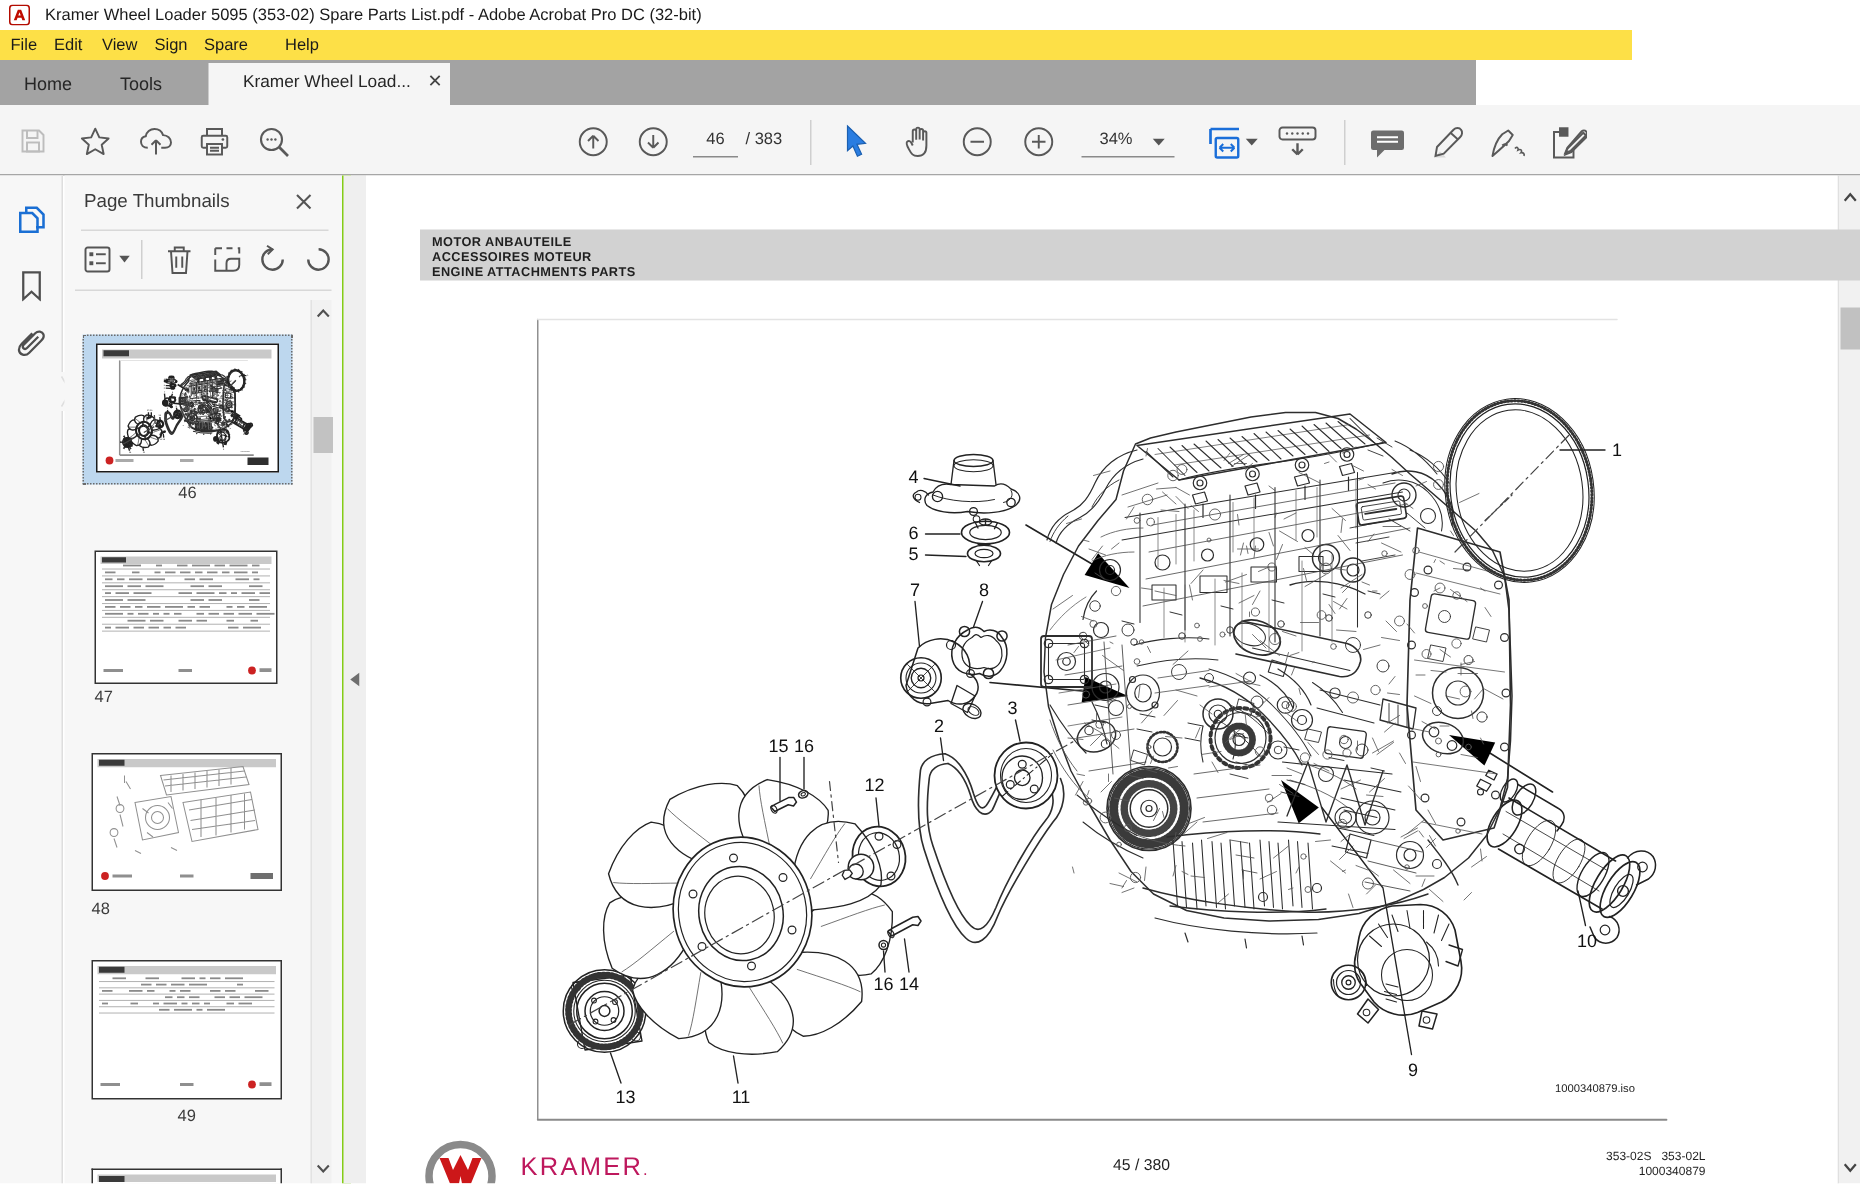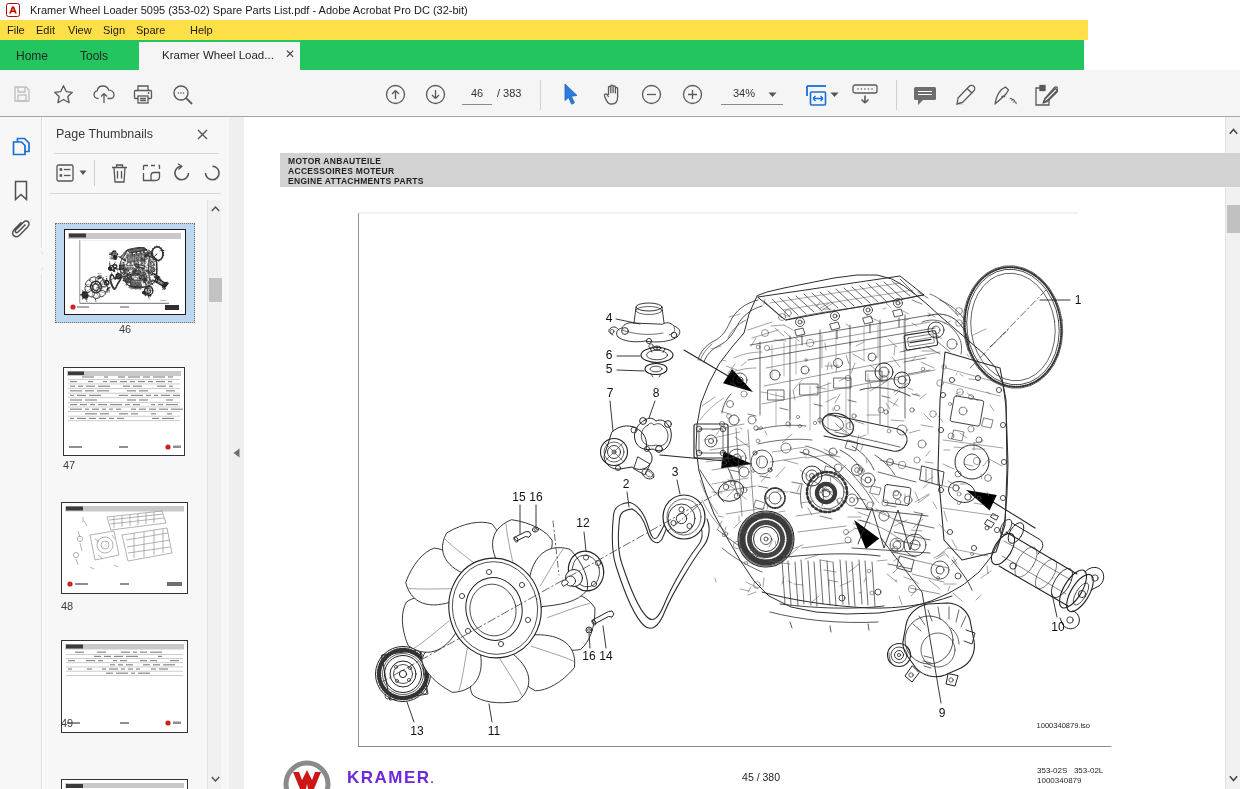--- a/index.html
+++ b/index.html
@@ -18,21 +18,21 @@
  <div class="abs" style="left:30px;top:4px;font-size:11px;color:#1a1a1a">Kramer Wheel Loader 5095 (353-02) Spare Parts List.pdf - Adobe Acrobat Pro DC (32-bit)</div>
 </div>
 <div class="abs" style="left:0;top:20px;width:1088px;height:20px;background:#fde047">
     <span class="abs" style="left:7px;top:4px;font-size:11px;color:#1a1a1a">File</span>
     <span class="abs" style="left:36px;top:4px;font-size:11px;color:#1a1a1a">Edit</span>
     <span class="abs" style="left:68px;top:4px;font-size:11px;color:#1a1a1a">View</span>
     <span class="abs" style="left:103px;top:4px;font-size:11px;color:#1a1a1a">Sign</span>
     <span class="abs" style="left:136px;top:4px;font-size:11px;color:#1a1a1a">Spare</span>
     <span class="abs" style="left:190px;top:4px;font-size:11px;color:#1a1a1a">Help</span>
   </div>
-<div class="abs" style="left:0;top:40px;width:1084px;height:30px;background:#22c55e">
+<div class="abs" style="left:0;top:40px;width:984px;height:30px;background:#a3a3a3">
  <span class="abs" style="left:16px;top:9px;font-size:12px;color:#262626">Home</span>
  <span class="abs" style="left:80px;top:9px;font-size:12px;color:#262626">Tools</span>
  <div class="abs" style="left:139px;top:2px;width:161px;height:28px;background:#f5f5f5"></div>
  <span class="abs" style="left:162px;top:9px;font-size:11.5px;color:#262626">Kramer Wheel Load...</span>
  <span class="abs" style="left:285px;top:7px;font-size:12px;color:#444">✕</span>
 </div>
 <div class="abs" style="left:0;top:70px;width:1240px;height:47px;background:#f5f5f5;border-bottom:1px solid #a6a6a6">
 <svg class="abs" style="left:13px;top:15px" width="18" height="18" viewBox="0 0 18 18" fill="none" stroke="#bdbdbd" stroke-width="1.3">
  <path d="M2 2 H13 L16 5 V16 H2 Z"></path>
       <path d="M5 2 V7 H12 V2"></path>
@@ -144,21 +144,21 @@
   <path d="M1.5 1.5 H12.5 V19.5 L7 14.5 L1.5 19.5 Z"></path>
  </svg>
  <svg class="abs" style="left:11px;top:102px" width="20" height="23" viewBox="0 0 20 23" fill="none" stroke="#4f4f4f" stroke-width="1.5">
   <path d="M14.5 5.5 L7 13 C5.5 14.5 3.5 13 4.5 11.2 L12.5 3.2 C14.3 1.4 17.2 1.8 18 4 C18.6 5.8 17.6 7 16.4 8.2 L8.5 16.2 C5.8 18.9 1.9 17.5 1.6 14.3 C1.5 12.6 2.3 11.4 3.5 10.2 L10.5 3.2"></path>
  </svg>
  <svg class="abs" style="left:36px;top:131px" width="12" height="26" viewBox="0 0 12 26">
    <rect x="4.5" y="0" width="3" height="26" fill="#f7f7f7"></rect>
    <path d="M5 3 L11 13 L5 23" fill="#f7f7f7" stroke="#dedede" stroke-width="1"></path>
  </svg>
 </div>
-<div class="abs" style="left:43px;top:117px;width:191px;height:672px;background:#f7f7f7;border-right:4px solid #84cc16">
+<div class="abs" style="left:43px;top:117px;width:191px;height:672px;background:#f7f7f7;border-right:6px solid #84cc16">
  <span class="abs" style="left:13px;top:10px;font-size:12.5px;color:#3a3a3a">Page Thumbnails</span>
  <svg class="abs" style="left:154px;top:12px" width="11" height="11" viewBox="0 0 11 11" stroke="#555" stroke-width="1.4">
       <path d="M1 1 L10 10 M10 1 L1 10"></path>
     </svg>
  <div class="abs" style="left:11px;top:36px;width:165px;border-top:1px solid #d8d8d8"></div>
  <svg class="abs" style="left:13px;top:47px" width="18" height="18" viewBox="0 0 18 18" fill="none" stroke="#555" stroke-width="1.3">
   <rect x="1" y="1" width="16" height="16" rx="1.5"></rect>
   <rect x="3.6" y="4.2" width="2.6" height="2.6" fill="#555" stroke="none"></rect>
       <path d="M8 5.5 H14.5"></path>
   <rect x="3.6" y="10.2" width="2.6" height="2.6" fill="#555" stroke="none"></rect>
@@ -390,21 +390,21 @@
         <rect x="44" y="31.6" width="7" height="1.2" fill="#8a8a8a"></rect>
         <rect x="54" y="31.6" width="12" height="1.2" fill="#8a8a8a"></rect>
         <rect x="69" y="31.6" width="4" height="1.2" fill="#8a8a8a"></rect>
         <rect x="76" y="31.6" width="12" height="1.2" fill="#8a8a8a"></rect>
    <rect x="5" y="81" width="13" height="2" fill="#8f8f8f"></rect>
    <rect x="58" y="81" width="9" height="2" fill="#8f8f8f"></rect>
    <circle cx="106" cy="82" r="2.6" fill="#cc2222"></circle>
    <rect x="111" y="80.5" width="8" height="2.5" fill="#8f8f8f"></rect>
   </svg>
  </div>
- <div class="abs" style="left:18px;top:600px;width:127px;font-size:11px;color:#3c3c3c">49</div>
+ <div class="abs" style="left:18px;top:621px;width:127px;text-align:center;font-size:11px;color:#3c3c3c">49</div>
  <div class="abs" style="left:18px;top:662px;width:127px;height:10px;background:#fff;border:1px solid #333;border-bottom:none">
    <div class="abs" style="left:3px;top:3px;width:119px;height:5px;background:#c9c9c9"></div>
    <div class="abs" style="left:4px;top:3.5px;width:17px;height:4px;background:#3a3a3a"></div>
  </div>
 </div>
 <div class="abs" style="left:229px;top:117px;width:15px;height:672px;background:#efefef">
  <svg class="abs" style="left:4px;top:331px" width="7" height="10" viewBox="0 0 7 10">
       <path d="M6.5 0.5 V9.5 L0.5 5 Z" fill="#6e6e6e"></path>
     </svg>
 </div>
@@ -420,23 +420,23 @@
 </div>
 <div class="abs" style="left:244px;top:117px;width:981px;height:672px;background:#fff"></div>
 <div class="abs" style="left:280px;top:153px;width:1004px;height:34px;background:#d2d2d2">
  <div style="position:absolute;left:8px;top:3px;font-size:8.5px;font-weight:bold;color:#1f1f1f;line-height:10px;letter-spacing:0.3px">MOTOR ANBAUTEILE<br>ACCESSOIRES MOTEUR<br>ENGINE ATTACHMENTS PARTS</div>
 </div>
 
 <svg class="abs" style="left:283px;top:760px" width="48" height="29" viewBox="0 0 48 29">
  <circle cx="24" cy="24" r="21" fill="#fff" stroke="#8a8a8a" stroke-width="5"></circle>
  <path d="M10 12 L16 12 L19 20 L24 10 L29 20 L32 12 L38 12 L31 29 L25 29 L24 24 L23 29 L17 29 Z" fill="#cc1719"></path>
 </svg>
-<div class="abs" style="left:347px;top:768px;font-size:17px;font-weight:bold;color:#6d28d9;letter-spacing:1.5px">KRAMER<span style="font-size:11px">.</span></div>
+<div class="abs" style="left:347px;top:768px;font-size:17px;font-weight:normal;color:#be185d;letter-spacing:1.5px">KRAMER<span style="font-size:11px">.</span></div>
 <div class="abs" style="left:690px;top:771px;width:90px;text-align:right;font-size:10.5px;color:#1f1f1f">45 / 380</div>
-<div class="abs" style="left:1037px;top:766px;width:150px;font-size:8px;color:#1f1f1f;line-height:9.5px">353-02S&nbsp;&nbsp;&nbsp;353-02L<br>1000340879</div>
+<div class="abs" style="left:987px;top:766px;width:150px;text-align:right;font-size:8px;color:#1f1f1f;line-height:9.5px">353-02S&nbsp;&nbsp;&nbsp;353-02L<br>1000340879</div>
 <svg class="abs" style="left:350px;top:200px" width="775" height="555" viewBox="350 200 775 555" fill="none" stroke-linecap="round" stroke-linejoin="round">
     <g id="dgrm">
       <path d="M358.5 213 V746" stroke="#909090" stroke-width="1"></path>
       <path d="M358.5 213 H1078" stroke="#e3e3e3" stroke-width="1"></path>
       <path d="M358.5 746.5 H1111" stroke="#8a8a8a" stroke-width="1.2"></path>
       <g stroke="#222" stroke-width="0.9">
  <ellipse cx="649" cy="307" rx="13" ry="4"></ellipse>
  <path d="M636 307 L634 323 M662 307 L664 323"></path>
  <ellipse cx="649" cy="310.5" rx="13" ry="4" stroke-width="0.7"></ellipse>
  <path d="M634 323 C628 322 624 324 622 328 C617 329 615 333 618 337 C623 341 634 343 645 341 C656 343 670 342 677 337 C682 333 680 328 674 326 C670 322 666 322 663 324 Z"></path>

